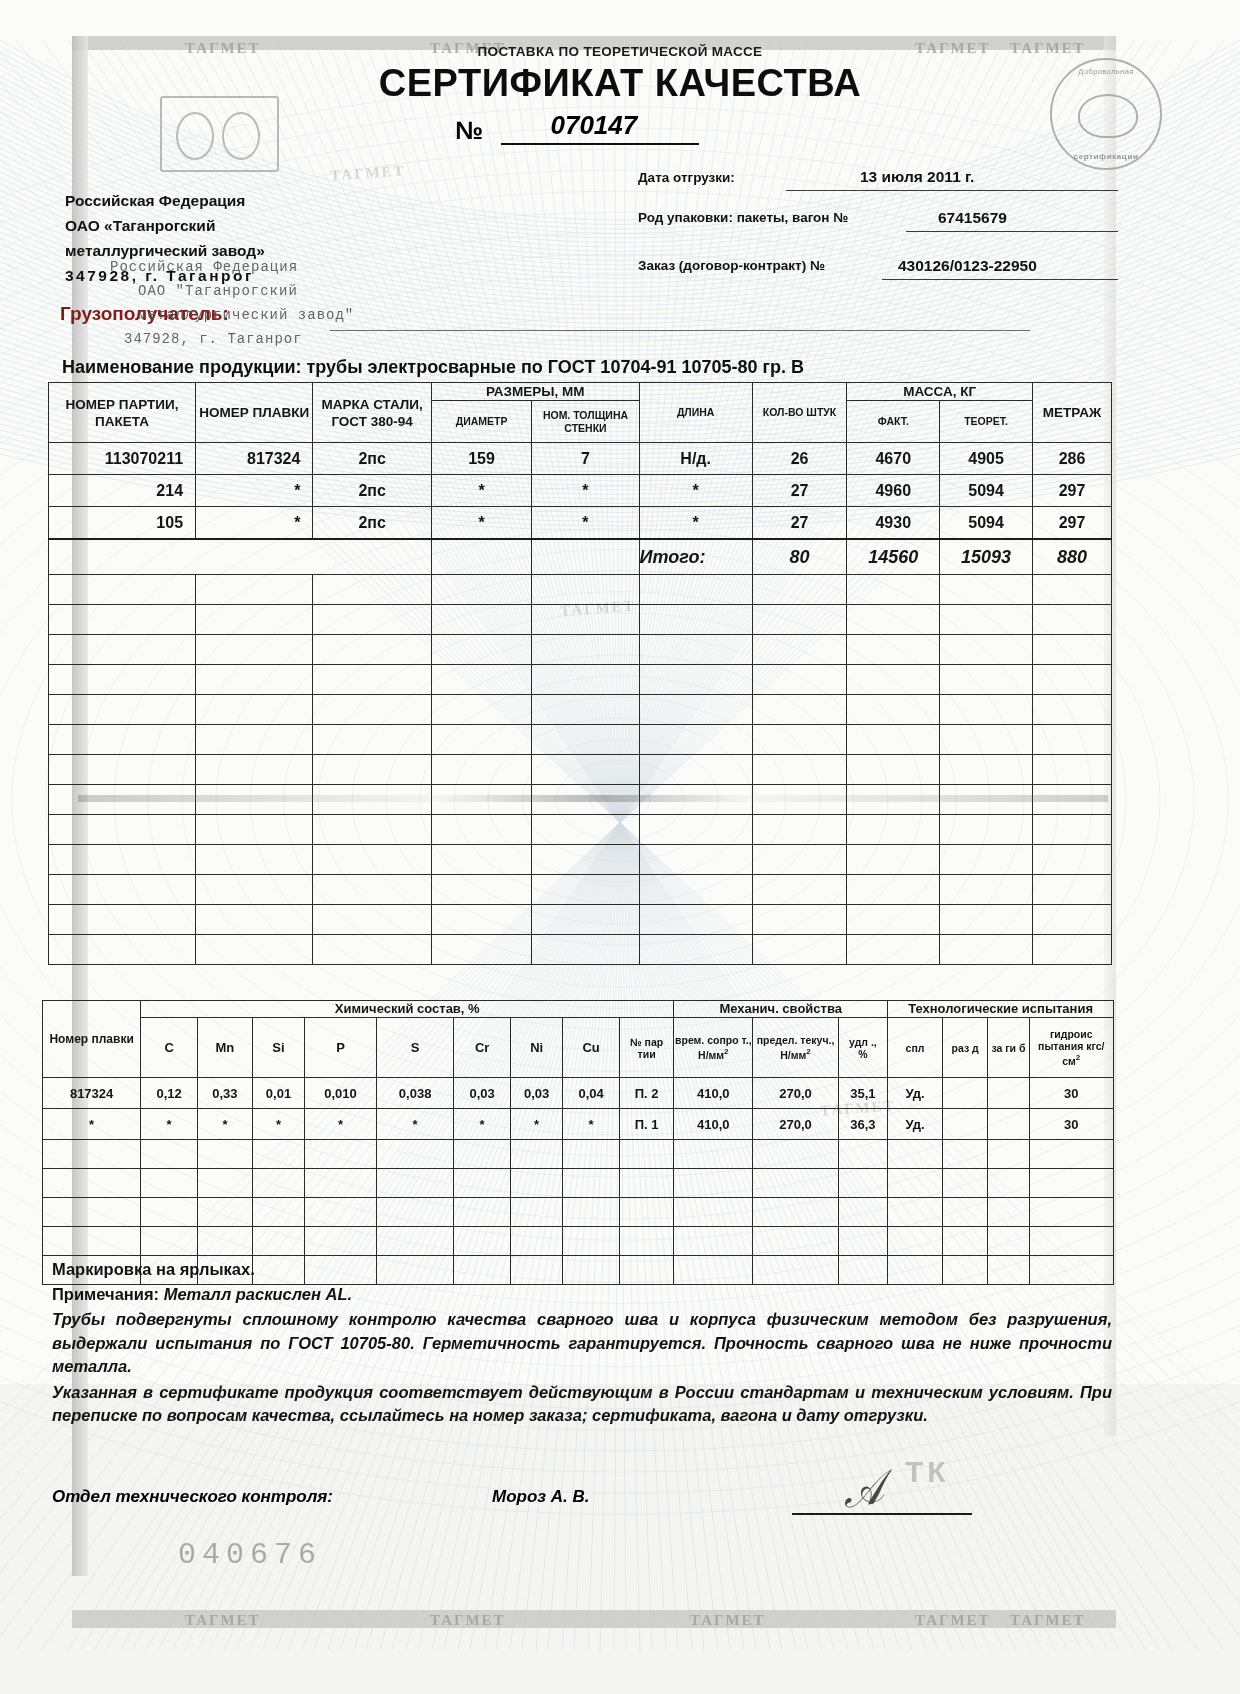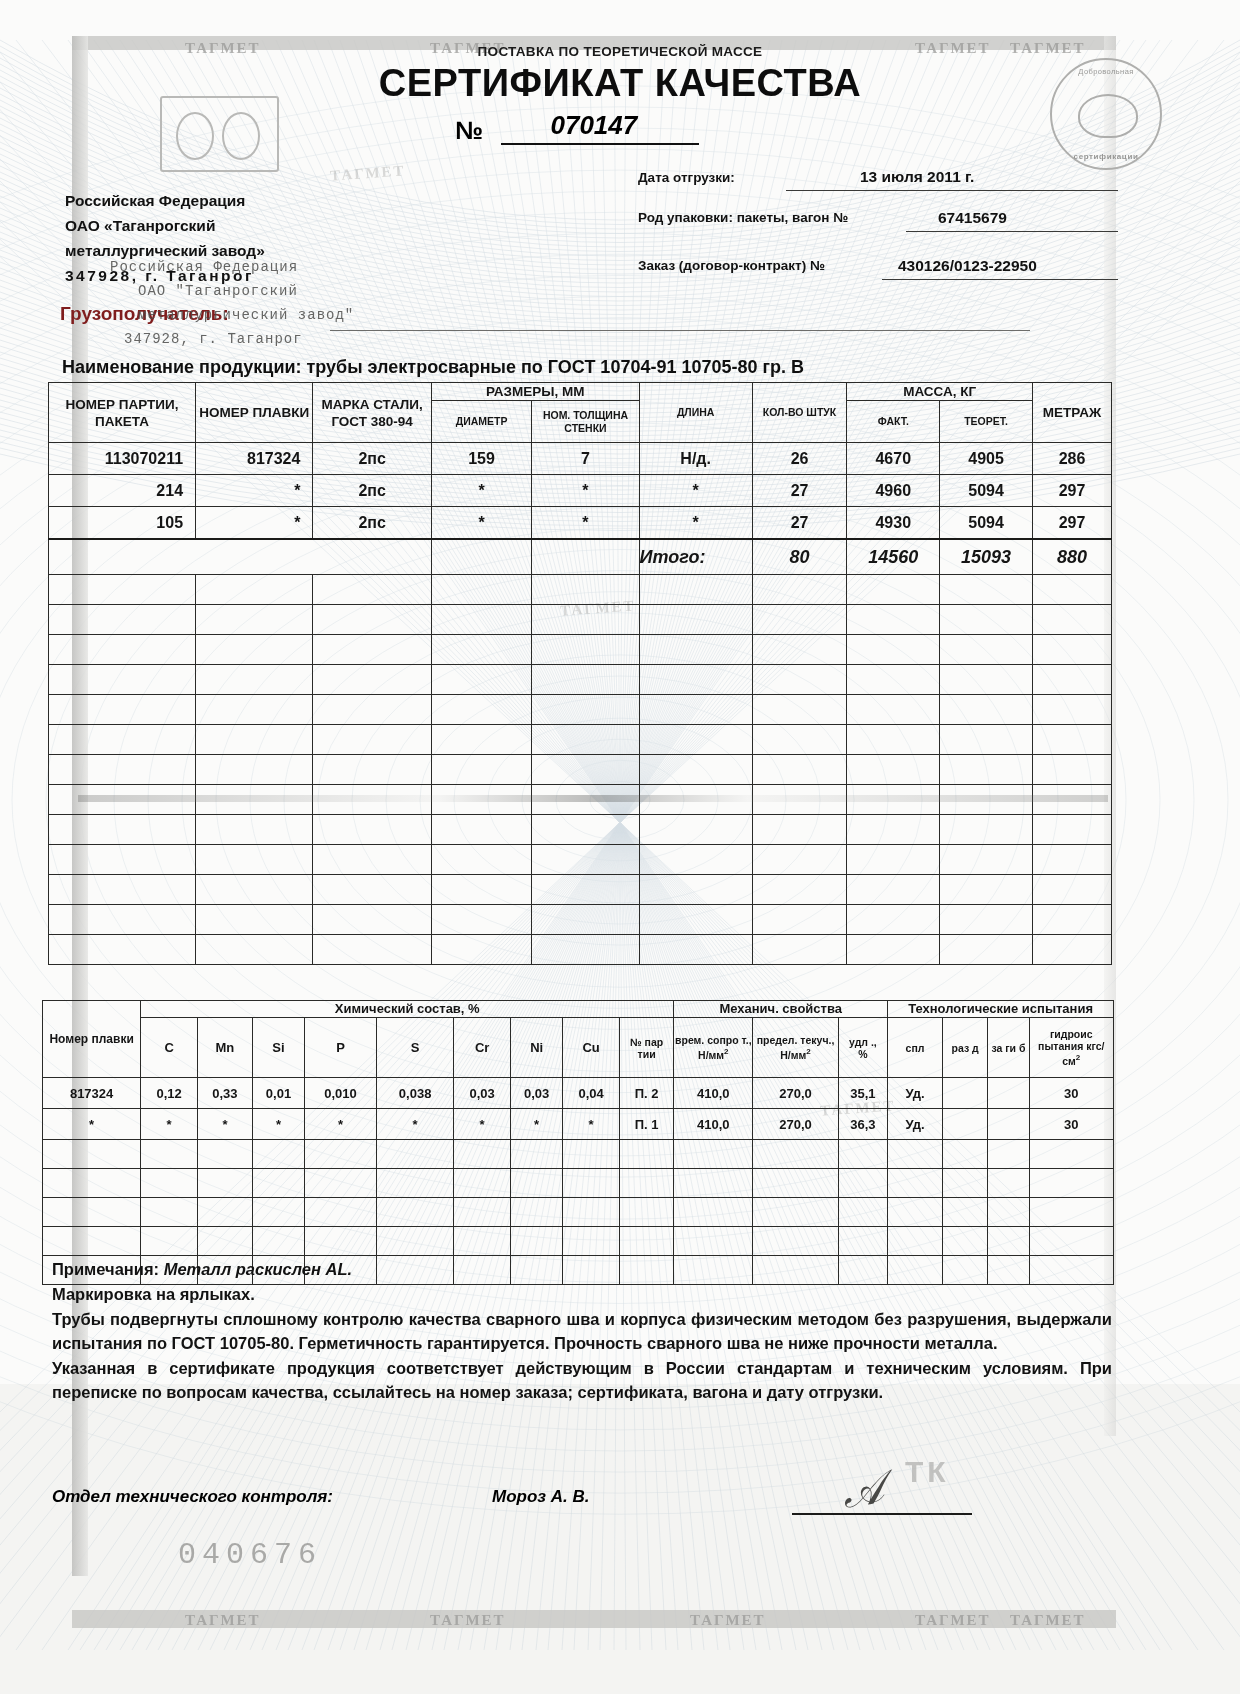--- a/index.html
+++ b/index.html
@@ -113,21 +113,21 @@
   #tbl-chem .hs{font-size:10.5px;line-height:12px;font-weight:bold;}
   #tbl-chem .hm{font-size:12px;line-height:14px;}
   #tbl-chem tr.empty td{height:28px;}
   sup{font-size:8px;}
 
   
   #notes{position:absolute;left:52px;top:1258px;width:1060px;font-size:16.5px;
       line-height:23.5px;font-weight:bold;color:#121212;}
   #notes .ital{font-style:italic;}
   #notes p{margin:0 0 1px 0;}
-  #notes .para{margin-top:2px;text-align:justify;}
+  #notes .para{margin-top:2px;text-align:justify;font-style:italic;}
 
   #sign-row{position:absolute;left:52px;top:1487px;width:1060px;}
   #sign-label{position:absolute;left:0;top:0;font-size:17px;font-weight:bold;font-style:italic;}
   #sign-name{position:absolute;left:440px;top:0;font-size:17px;font-weight:bold;font-style:italic;}
   #sign-rule{position:absolute;left:740px;top:26px;width:180px;border-bottom:2px solid #1b1b19;}
   #signature{position:absolute;left:790px;top:-22px;font-family:"Liberation Serif",serif;
       font-size:44px;font-style:italic;color:#2b2b29;transform:rotate(-9deg);opacity:.85;}
   #tk-mark{position:absolute;left:905px;top:1455px;font-size:30px;font-weight:bold;
       color:#b6b6b4;letter-spacing:4px;opacity:.8;}
   #bottom-code{position:absolute;left:178px;top:1538px;font-family:"Liberation Mono",monospace;
@@ -861,25 +861,25 @@
           <td>&nbsp;</td>
           <td>&nbsp;</td>
           <td>&nbsp;</td>
           <td>&nbsp;</td>
           <td>&nbsp;</td>
         </tr>
       </tbody>
   </table>
 
   <div id="notes">
+    <p>Маркировка на ярлыках.</p>
     <p>
       <span>Примечания:</span>
       <span class="ital">Металл раскислен AL.</span>
     </p>
-    <p>Маркировка на ярлыках.</p>
     <p class="para">Трубы подвергнуты сплошному контролю качества сварного шва и корпуса физическим методом без разрушения, выдержали испытания по ГОСТ 10705-80. Герметичность гарантируется. Прочность сварного шва не ниже прочности металла.</p>
     <p class="para">Указанная в сертификате продукция соответствует действующим в России стандартам и техническим условиям. При переписке по вопросам качества, ссылайтесь на номер заказа; сертификата, вагона и дату отгрузки.</p>
   </div>
 
   <div id="sign-row">
     <span id="sign-label">Отдел технического контроля:</span>
     <span id="sign-name">Мороз А. В.</span>
     <span id="signature">𝒜</span>
     <span id="sign-rule"></span>
   </div>

